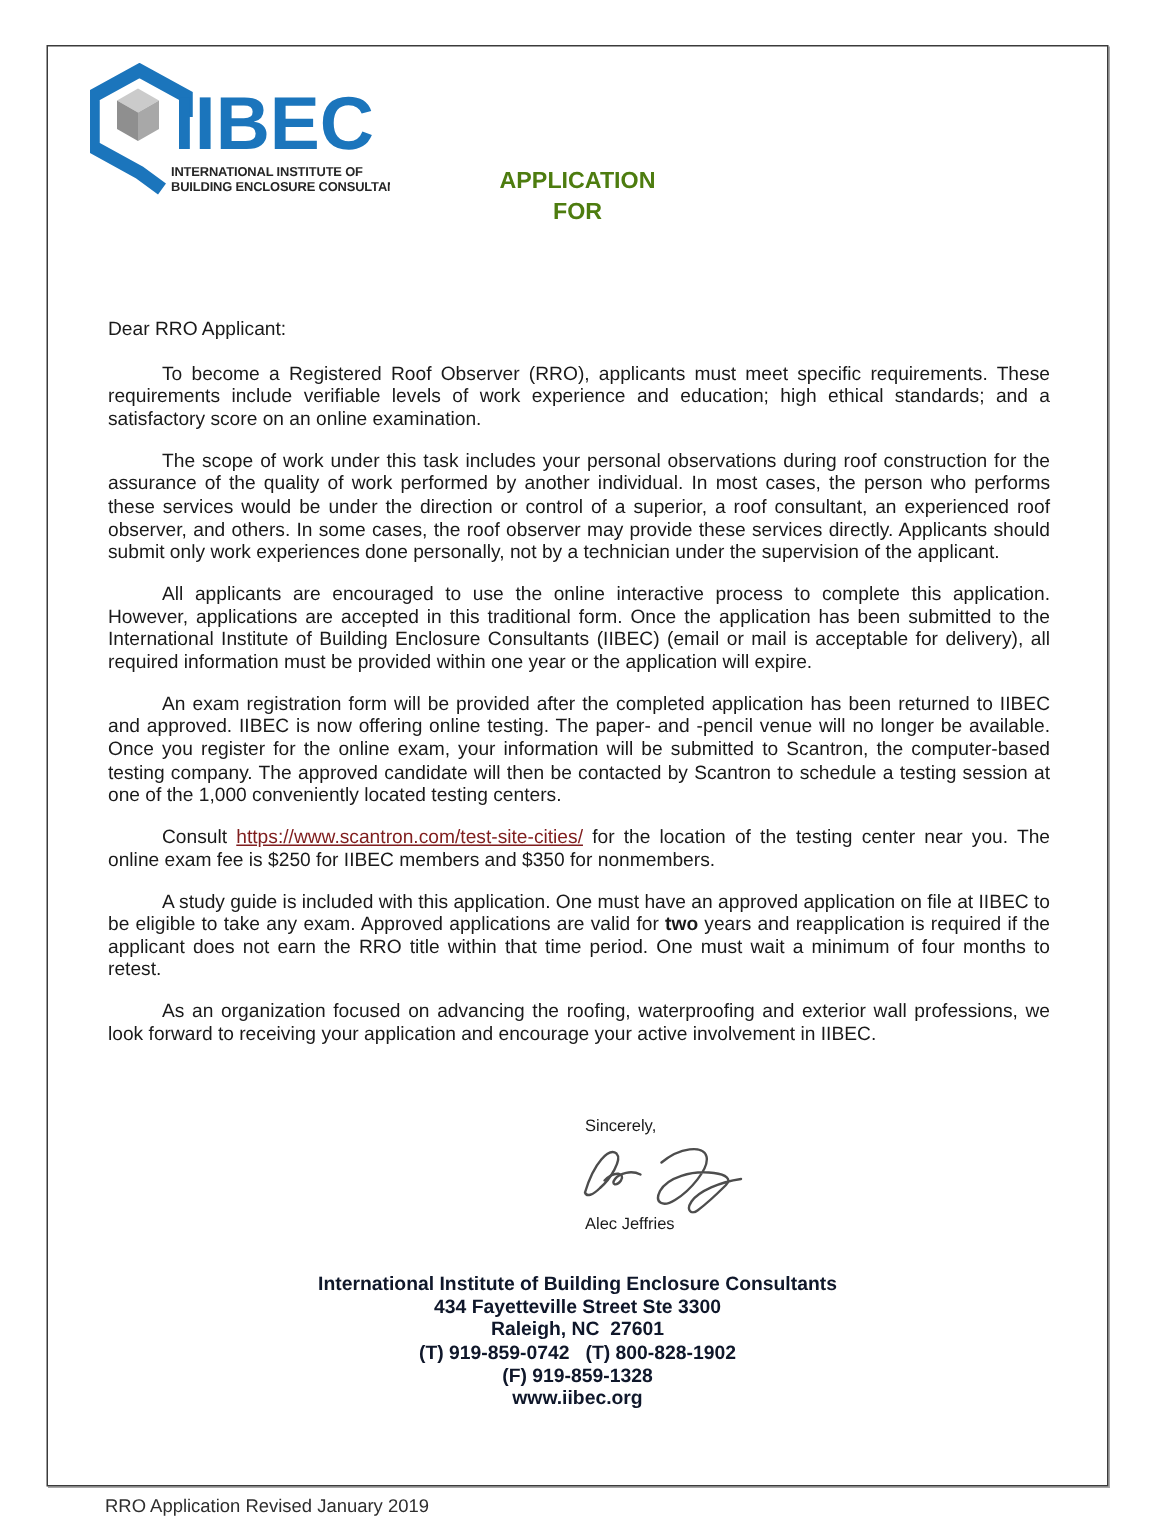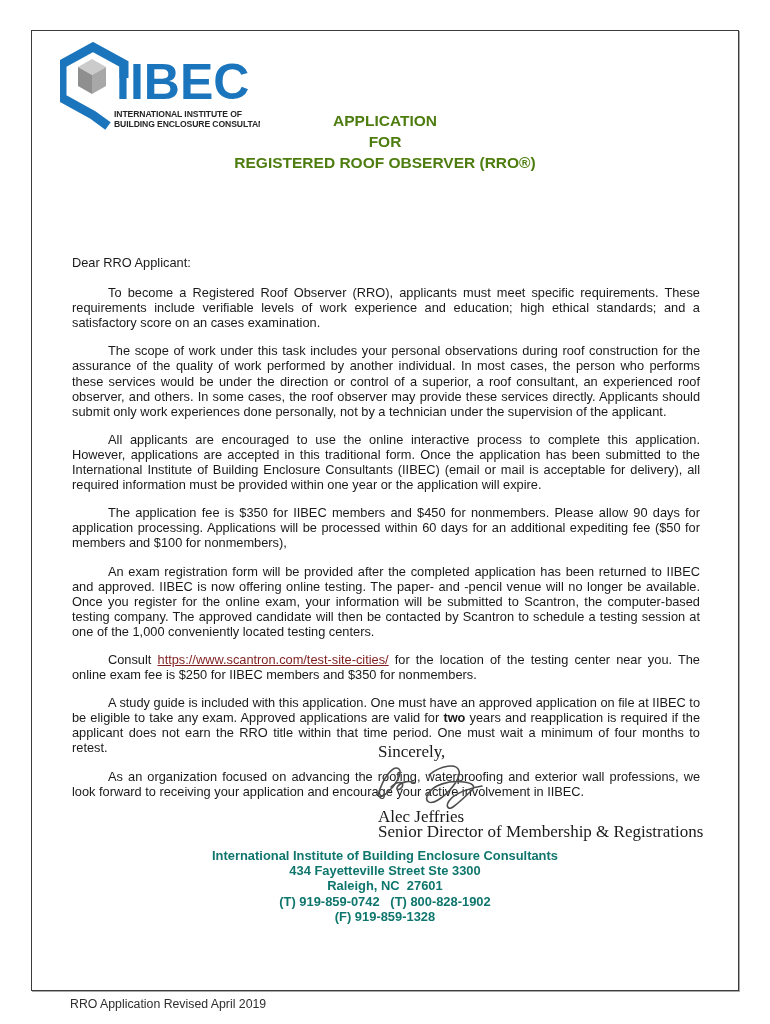--- a/index.html
+++ b/index.html
@@ -37,43 +37,42 @@
   .letter {
     position: absolute;
     left: 72px; top: 211px;
     width: 628px;
     font-size: 12.8px;
     line-height: 15.1px;
     text-align: justify;
     color: #1a1a1a;
   }
   .letter p { margin: 0 0 13px 0; text-indent: 36px; }
-  .letter p.salutation { text-indent: 0; margin-bottom: 15px; margin-top: 44px; }
+  .letter p.salutation { text-indent: 0; margin-bottom: 15px; }
   .letter a.doc-link {
     color: #7f1d1d;
     text-decoration: underline;
     cursor: pointer;
   }
   .closing {
     position: absolute;
-    left: 378px; top: 744px;
-    font-size: 17px;
+    left: 390px; top: 744px;
+    font-size: 11px;
     line-height: 15.1px;
-    font-family: Liberation Serif, serif;
   }
   .closing .sig-svg { display: block; margin: 2px 0 0 -6px; }
   .address-block {
     position: absolute;
     left: 31px; top: 848px;
     width: 708px;
     text-align: center;
     font-weight: bold;
     font-size: 12.9px;
     line-height: 15.2px;
-    color: #0f766e;
+    color: #0f172a;
   }
   .footer-note {
     position: absolute;
     left: 70px; top: 997px;
     font-size: 12.3px;
     color: #2e2e2e;
   }
 </style>
 </head>
 <body>
@@ -93,53 +92,51 @@
 
     <text x="56" y="57" font-family="Liberation Sans, sans-serif" font-size="50" font-weight="bold" fill="#1b75bc" letter-spacing="0" id="logo-acronym">IIBEC</text>
     <text x="54" y="75" font-family="Liberation Sans, sans-serif" font-size="8.6" font-weight="bold" fill="#262626" letter-spacing="-0.1" id="logo-org1">INTERNATIONAL INSTITUTE OF</text>
     <text x="54" y="85" font-family="Liberation Sans, sans-serif" font-size="8.6" font-weight="bold" fill="#262626" letter-spacing="-0.1" id="logo-org2">BUILDING ENCLOSURE CONSULTANTS</text>
   </svg>
 </div>
 
 <div class="title-block">
   <div>APPLICATION</div>
   <div>FOR</div>
-  <div>REGISTERED ROOF OBSERVER (RRO®)</div>
 </div>
 
 <div class="letter">
   <p class="salutation">Dear RRO Applicant:</p>
-  <p>To become a Registered Roof Observer (RRO), applicants must meet specific requirements. These requirements include verifiable levels of work experience and education; high ethical standards; and a satisfactory score on an cases examination.</p>
+  <p>To become a Registered Roof Observer (RRO), applicants must meet specific requirements. These requirements include verifiable levels of work experience and education; high ethical standards; and a satisfactory score on an online examination.</p>
   <p>The scope of work under this task includes your personal observations during roof construction for the assurance of the quality of work performed by another individual.  In most cases, the person who performs these services would be under the direction or control of a superior, a roof consultant, an experienced roof observer, and others.  In some cases, the roof observer may provide these services directly.  Applicants should submit only work experiences done personally, not by a technician under the supervision of the applicant.</p>
   <p>All applicants are encouraged to use the online interactive process to complete this application. However, applications are accepted in this traditional form. Once the application has been submitted to the International Institute of Building Enclosure Consultants (IIBEC) (email or mail is acceptable for delivery), all required information must be provided within one year or the application will expire.</p>
-  <p>The application fee is $350 for IIBEC members and $450 for nonmembers.  Please allow 90 days for application processing.  Applications will be processed within 60 days for an additional expediting fee ($50 for members and $100 for nonmembers),</p>
   <p>An exam registration form will be provided after the completed application has been returned to IIBEC and approved. IIBEC is now offering online testing. The paper- and -pencil venue will no longer be available. Once you register for the online exam, your information will be submitted to Scantron, the computer-based testing company. The approved candidate will then be contacted by Scantron to schedule a testing session at one of the 1,000 conveniently located testing centers.</p>
   <p>
     <span>Consult </span><a class="doc-link">https://www.scantron.com/test-site-cities/</a><span> for the location of the testing center near you.  The online exam fee is $250 for IIBEC members and $350 for nonmembers.</span>
   </p>
   <p>
     <span>A study guide is included with this application.  One must have an approved application on file at IIBEC to be eligible to take any exam. Approved applications are valid for </span><b>two</b><span> years and reapplication is required if the applicant does not earn the RRO title within that time period.  One must wait a minimum of four months to retest.</span>
   </p>
   <p>As an organization focused on advancing the roofing, waterproofing and exterior wall professions, we look forward to receiving your application and encourage your active involvement in IIBEC.</p>
 </div>
 
 <div class="closing">
   <div>Sincerely,</div>
   <svg class="sig-svg" width="132" height="48" viewBox="0 0 132 48">
     <g fill="none" stroke="#4d4d4d" stroke-width="1.6" stroke-linecap="round">
       <path d="M6,34 C12,14 22,4 27,8 C31,12 23,25 16,31 C11,36 7,37 6,34"></path>
       <path d="M19,26 C26,19 33,21 30,26 C27,30 23,29 26,25 C29,21 37,19 43,22"></path>
       <path d="M57,14 C69,4 85,2 87,10 C89,18 76,33 66,39 C58,44 52,41 56,33 C61,24 77,19 92,21 C100,22 104,25 100,29 C94,35 85,43 81,46 C77,49 73,46 77,40 C82,33 96,27 110,25"></path>
     </g>
   </svg>
   <div>Alec Jeffries</div>
-  <div>Senior Director of Membership &amp; Registrations</div>
 </div>
 
 <div class="address-block">
   <div>International Institute of Building Enclosure Consultants</div>
   <div>434 Fayetteville Street Ste 3300</div>
   <div>Raleigh, NC&nbsp; 27601</div>
   <div>(T) 919-859-0742&nbsp;&nbsp; (T) 800-828-1902</div>
   <div>(F) 919-859-1328</div>
+  <div>www.iibec.org</div>
 </div>
 
-<div class="footer-note">RRO Application Revised April 2019</div>
+<div class="footer-note">RRO Application Revised January 2019</div>
 
 </body></html>

